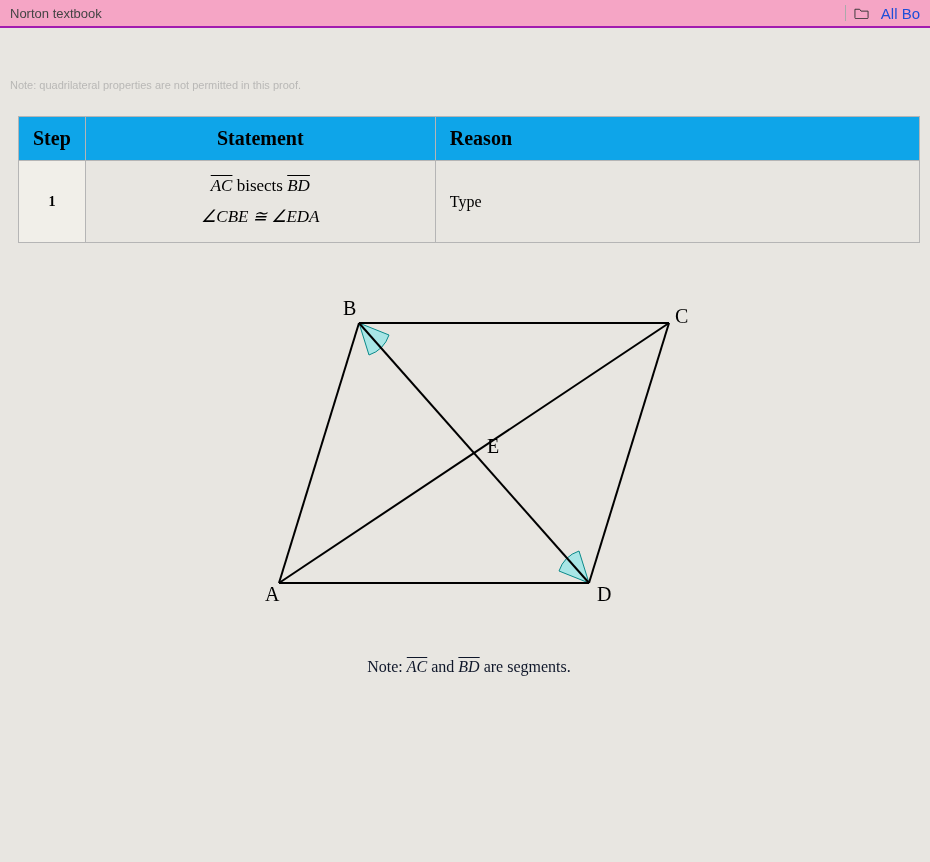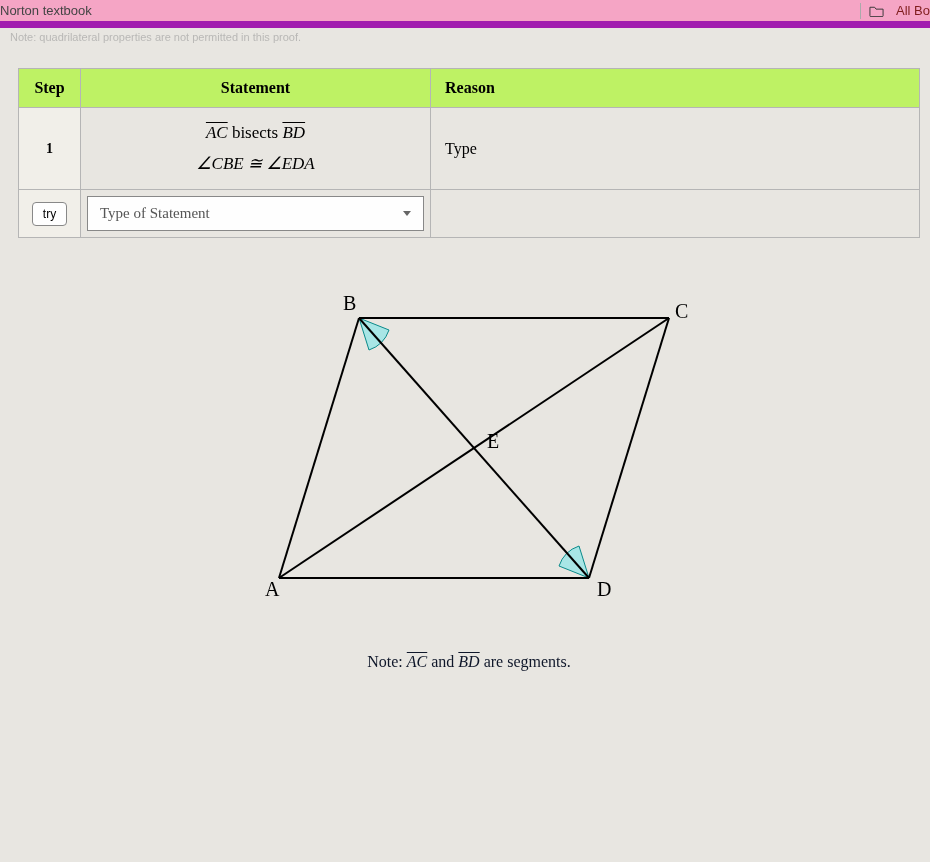--- a/index.html
+++ b/index.html
@@ -13,73 +13,74 @@
       width: 930px;
       height: 862px;
       overflow: hidden;
       position: relative;
     }
     .top-bar {
       background: #f5a5c5;
       height: 28px;
       display: flex;
       align-items: center;
-      padding: 0 0;
+      padding: 0 10px;
       justify-content: space-between;
-      border-bottom: 7px solid #a21caf;
+      border-bottom: 2px solid #a21caf;
     }
     .top-bar-left {
       color: #444;
       font-family: Arial, sans-serif;
       font-size: 13px;
       display: flex;
       align-items: center;
     }
     .top-bar-right {
       display: flex;
       align-items: center;
       gap: 8px;
-      color: #7f1d1d;
-      font-family: Arial, sans-serif;
-      font-size: 13px;
+      color: #1d4ed8;
+      font-family: Arial, sans-serif;
+      font-size: 15px;
     }
     .folder-icon {
       width: 15px;
       height: 12px;
       margin-right: 4px;
     }
     .divider {
       width: 1px;
       height: 16px;
       background: #aaa;
     }
     .blurred-text {
       color: #999;
       font-size: 11px;
       font-family: Arial, sans-serif;
       padding: 3px 10px;
       filter: blur(0.6px);
       opacity: 0.6;
+      margin-top: 48px;
     }
     .content-area {
       padding: 22px 10px 10px 18px;
     }
     table.proof-table {
       border-collapse: collapse;
       width: 100%;
     }
     table.proof-table td, table.proof-table th {
       border: 1px solid #b5b5b5;
       padding: 10px 14px;
       vertical-align: middle;
     }
     table.proof-table th {
-      background: #bef264;
+      background: #0ea5e9;
       font-weight: bold;
-      font-size: 16px;
+      font-size: 20px;
     }
     .step-col {
       width: 62px;
       text-align: center;
       background: #f1efe9;
       font-weight: bold;
       font-size: 14px;
     }
     .statement-col {
       width: 350px;
@@ -180,32 +181,20 @@
     <tr>
       <td class="step-col">1</td>
       <td class="statement-col">
         <div class="math-line">
           <span class="overline" style="font-style:italic;">AC</span><span> bisects </span><span class="overline" style="font-style:italic;">BD</span>
         </div>
         <div class="math-line" style="font-style:italic;">∠CBE ≅ ∠EDA</div>
       </td>
       <td class="reason-col">Type</td>
     </tr>
-    <tr>
-      <td class="step-try-cell">
-        <span class="try-btn">try</span>
-      </td>
-      <td class="statement-col" style="padding:6px;">
-        <div class="dropdown">
-          <span>Type of Statement</span>
-          <span class="dropdown-caret"></span>
-        </div>
-      </td>
-      <td class="reason-col"></td>
-    </tr>
   </tbody>
     </table>
 
   <div class="figure-area">
     <svg class="geom-figure" viewBox="0 0 500 330">
 
       <path d="M 140 30 L 170 42 A 32 32 0 0 1 150 62 Z" fill="#a8e6e6" stroke="#0a8a8a" stroke-width="1"></path>
       <path d="M 370 290 L 340 278 A 32 32 0 0 1 360 258 Z" fill="#a8e6e6" stroke="#0a8a8a" stroke-width="1"></path>
 
       <line x1="60" y1="290" x2="140" y2="30" stroke="#000" stroke-width="2"></line>

